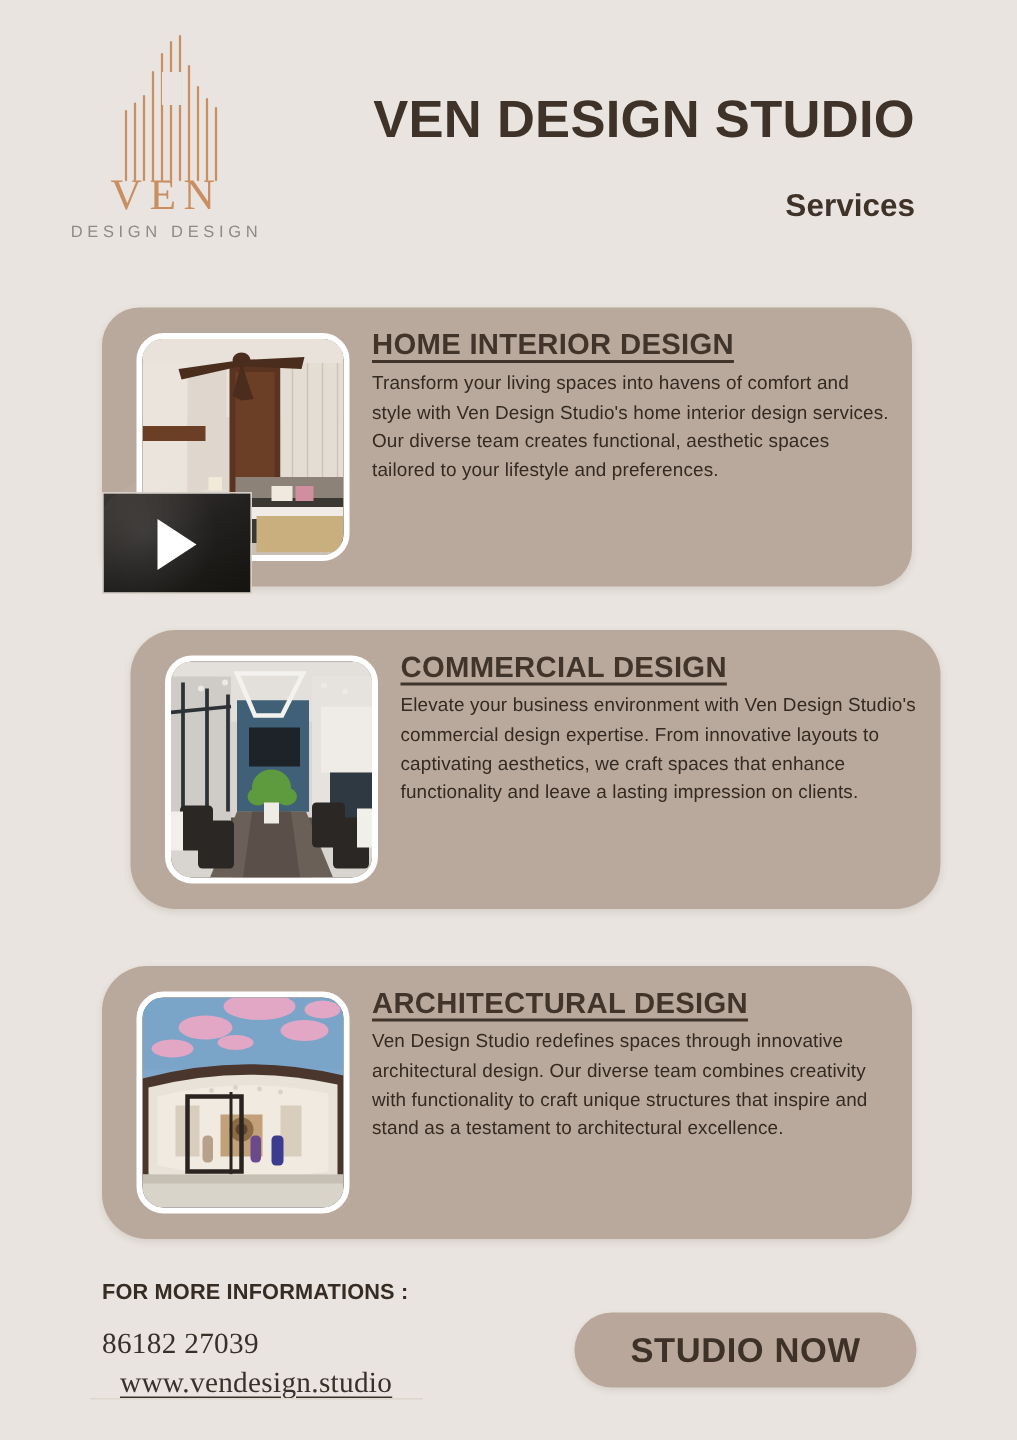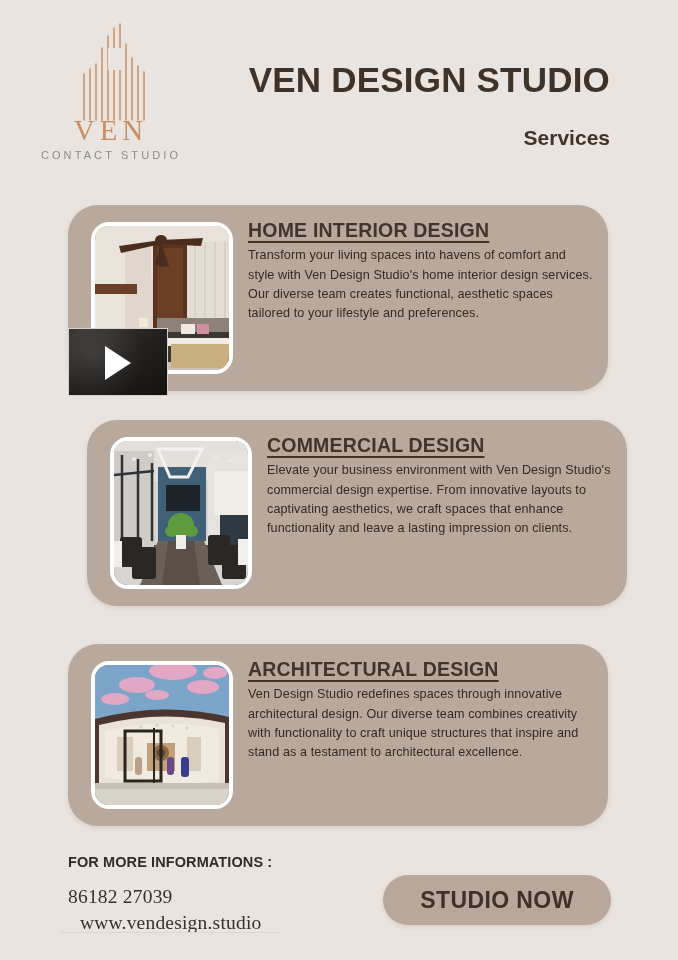--- a/index.html
+++ b/index.html
@@ -96,21 +96,21 @@
   
   .card {
     position: absolute;
     left: 68px;
     width: 540px;
     background: #b9a99c;
     border-radius: 30px;
     box-shadow: 0 2px 5px rgba(90,70,55,0.13);
   }
 
-  #card-0 { top: 205px;  height: 186px; }
+  #card-0 { top: 205px;  height: 186px; border-radius: 25px; }
   #card-1 { top: 420px;  height: 186px; margin-left: 19px; }
   #card-2 { top: 632px;  height: 182px; margin-top: 12px; }
 
   .card-thumb {
     position: absolute;
     left: 23px;
     top: 17px;
     width: 142px;
     height: 152px;
     border-radius: 18px;
@@ -265,21 +265,21 @@
           <line x1="60" y1="6" x2="60" y2="98"></line>
           <line x1="66" y1="2" x2="66" y2="98"></line>
           <line x1="72" y1="22" x2="72" y2="98"></line>
           <line x1="78" y1="36" x2="78" y2="98"></line>
           <line x1="84" y1="44" x2="84" y2="98"></line>
           <line x1="90" y1="50" x2="90" y2="98"></line>
         </g>
         <rect x="54" y="26" width="13" height="22" fill="#e9e4df"></rect>
       </svg>
       <div class="logo-wordmark">VEN</div>
-      <div class="logo-sub">CONTACT STUDIO</div>
+      <div class="logo-sub">DESIGN DESIGN</div>
     </div>
 
     <div class="brand-title">VEN DESIGN STUDIO</div>
     <div class="brand-sub">Services</div>
   </div>
 
   <div class="card" id="card-0">
     <div class="card-thumb">
       <svg viewBox="0 0 134 144" preserveAspectRatio="xMidYMid slice">
         <rect width="134" height="144" fill="#ded7cf"></rect>

